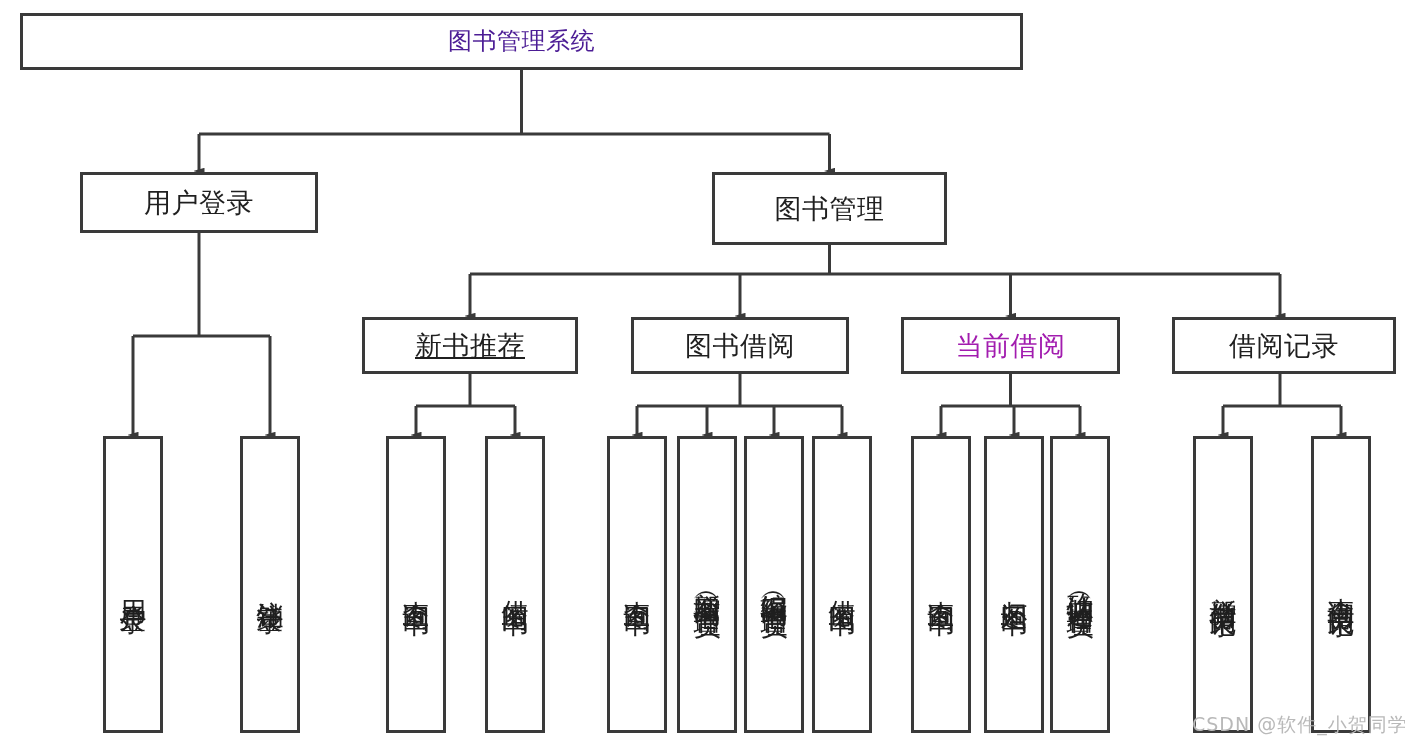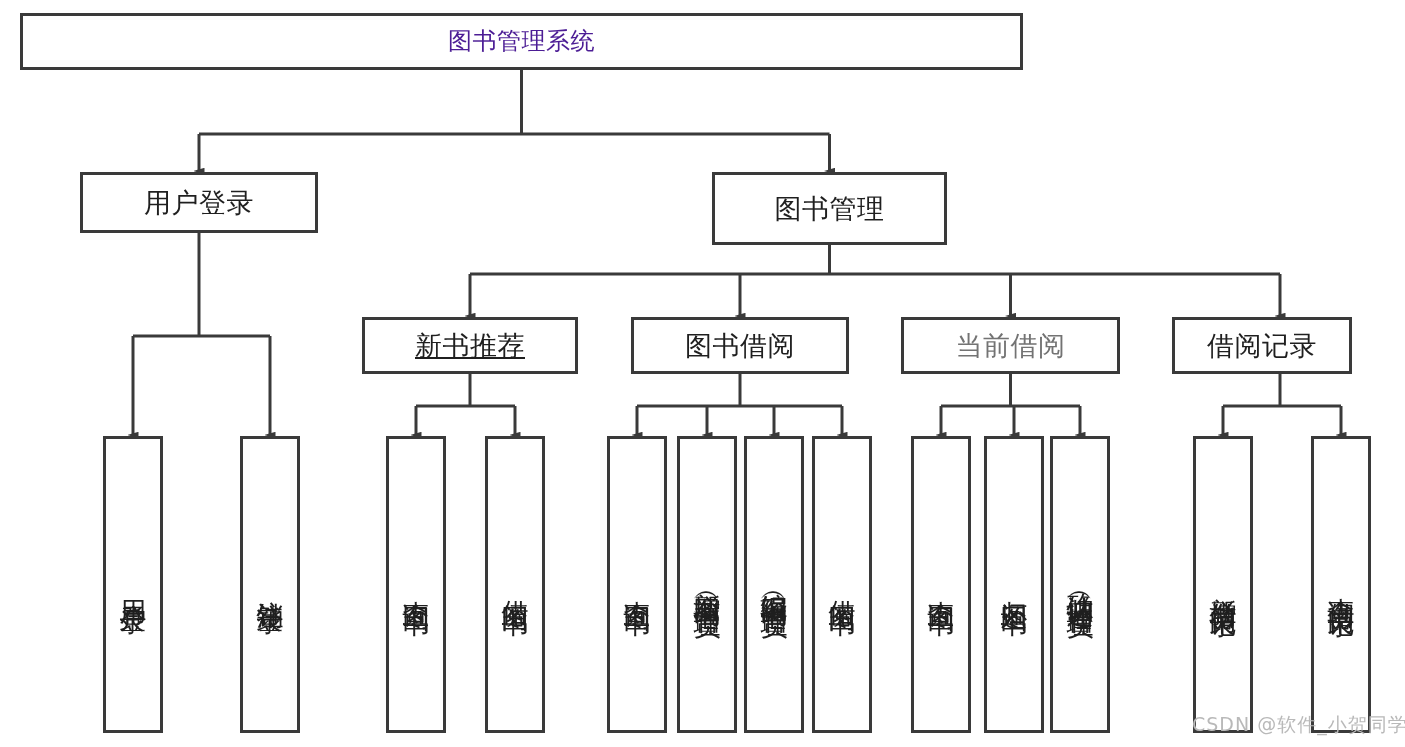--- a/index.html
+++ b/index.html
@@ -118,23 +118,23 @@
       <div class="node" style="left: 712px; top: 172px; width: 235px; height: 73px; border-color: rgb(58, 58, 58); background: rgb(255, 255, 255);">
         <div class="label" style="color: rgb(31, 31, 31);">图书管理</div>
       </div>
       <div class="node" style="left: 362px; top: 317px; width: 216px; height: 57px; border-color: rgb(58, 58, 58); background: rgb(255, 255, 255);">
         <div class="label" style="color: rgb(31, 31, 31); text-decoration: underline;">新书推荐</div>
       </div>
       <div class="node" style="left: 631px; top: 317px; width: 218px; height: 57px; border-color: rgb(58, 58, 58); background: rgb(255, 255, 255);">
         <div class="label" style="color: rgb(31, 31, 31);">图书借阅</div>
       </div>
       <div class="node" style="left: 901px; top: 317px; width: 219px; height: 57px; border-color: rgb(58, 58, 58); background: rgb(255, 255, 255);">
-        <div class="label" style="color: #737373;">当前借阅</div>
+        <div class="label" style="color: #a21caf;">当前借阅</div>
       </div>
-      <div class="node" style="left: 1172px; top: 317px; width: 180px; height: 57px; border-color: rgb(58, 58, 58); background: rgb(255, 255, 255);">
+      <div class="node" style="left: 1172px; top: 317px; width: 224px; height: 57px; border-color: rgb(58, 58, 58); background: rgb(255, 255, 255);">
         <div class="label" style="color: rgb(31, 31, 31);">借阅记录</div>
       </div>
       <div class="node vertical" style="left: 103px; top: 436px; width: 60px; height: 297px; border-color: rgb(58, 58, 58); background: rgb(255, 255, 255);">
         <div class="label" style="color: rgb(31, 31, 31);">用户登录</div>
       </div>
       <div class="node vertical" style="left: 240px; top: 436px; width: 60px; height: 297px; border-color: rgb(58, 58, 58); background: rgb(255, 255, 255);">
         <div class="label" style="color: rgb(31, 31, 31);">注销登录</div>
       </div>
       <div class="node vertical" style="left: 386px; top: 436px; width: 60px; height: 297px; border-color: rgb(58, 58, 58); background: rgb(255, 255, 255);">
         <div class="label" style="color: rgb(31, 31, 31);">查询图书</div>

